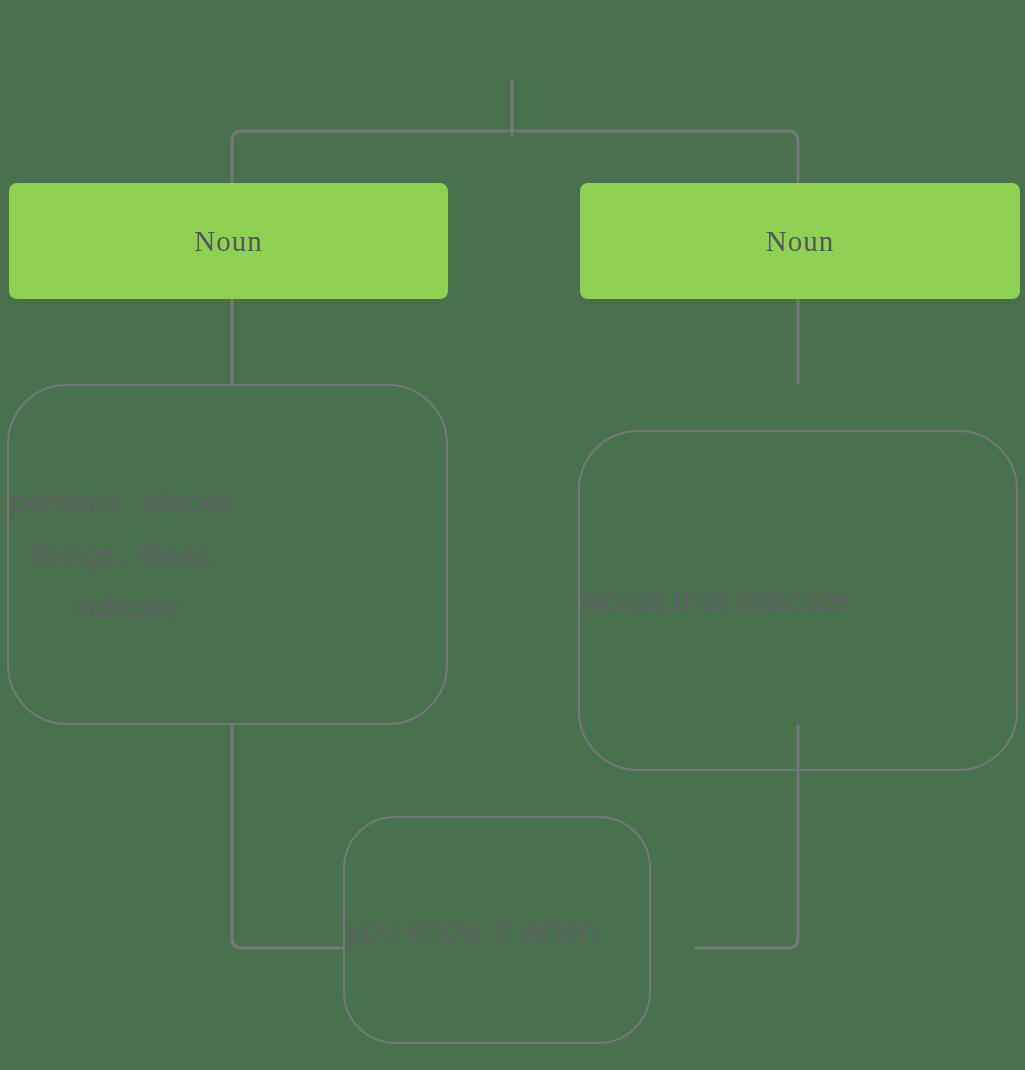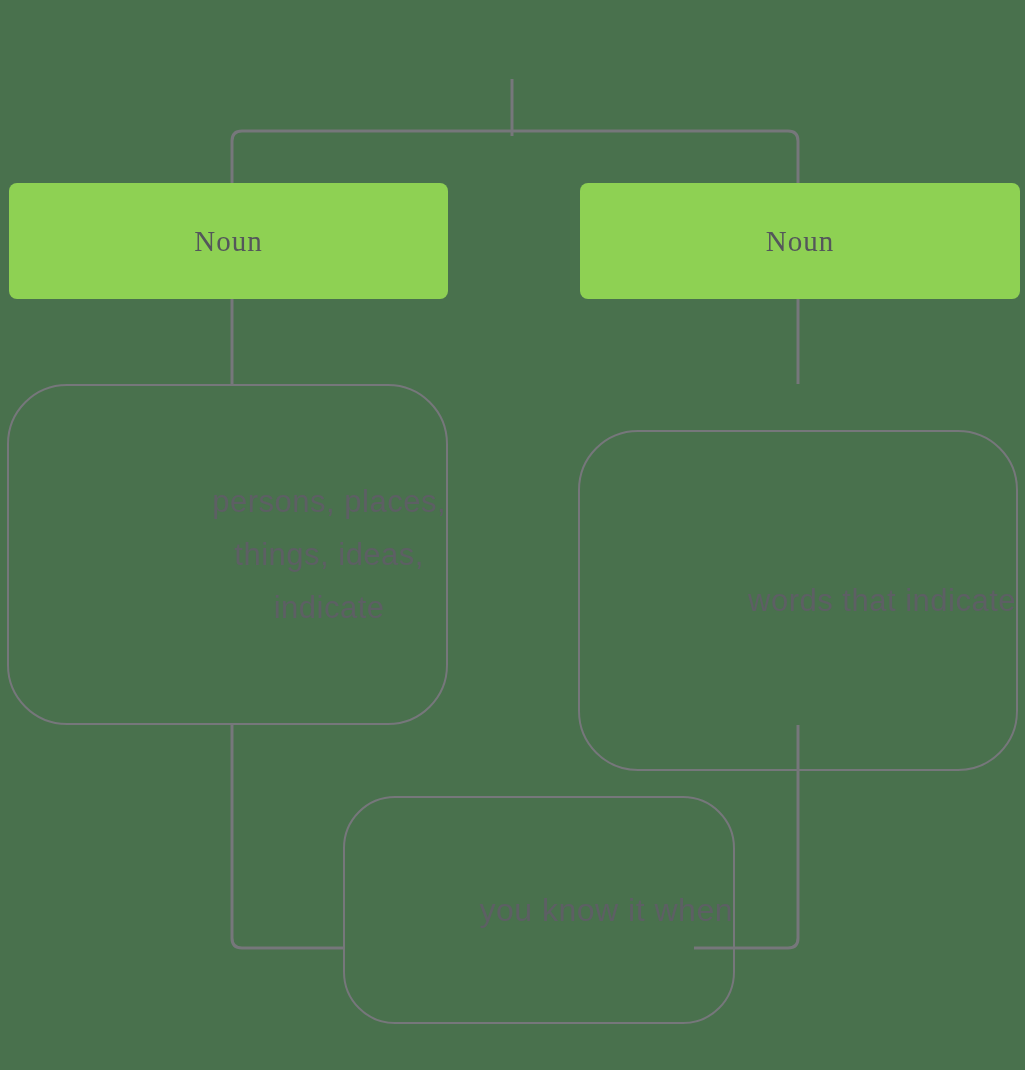--- a/index.html
+++ b/index.html
@@ -54,34 +54,34 @@
     letter-spacing: 1px;
     font-family: Liberation Serif, serif;
   }
   .outline-box {
     position: absolute;
     border: 2.5px solid var(--line);
     border-radius: 60px;
     background: transparent;
     display: flex;
     align-items: center;
-    justify-content: flex-end;
+    justify-content: flex-start;
     text-align: center;
     color: var(--muted-text);
     font-size: 31px;
     letter-spacing: 0.5px;
   }
   .outline-box .box-text { line-height: 53px; }
   .bottom-box { border-radius: 52px; font-size: 32px; }
   .bottom-box .box-text { line-height: 57px; }
   .noun-box   { left: 9px;   top: 183px; width: 439px; height: 116px; }
   .verb-box   { left: 580px; top: 183px; width: 440px; height: 116px; }
   .noun-desc  { left: 7px;   top: 384px; width: 441px; height: 341px; }
   .verb-desc  { left: 578px; top: 384px; width: 440px; height: 341px; margin-top: 46px; }
-  .shared-box { left: 343px; top: 796px; width: 392px; height: 228px; }
+  .shared-box { left: 343px; top: 816px; width: 308px; height: 228px; }
 </style>
 </head>
 <body>
 
 <div class="canvas">
 
 
   <svg class="connectors" width="1025" height="1070" viewBox="0 0 1025 1070" aria-hidden="true">
     <path d="M512 79 V136"></path>
     <path d="M232 184 V141 Q232 131 242 131 H788 Q798 131 798 141 V184"></path>

